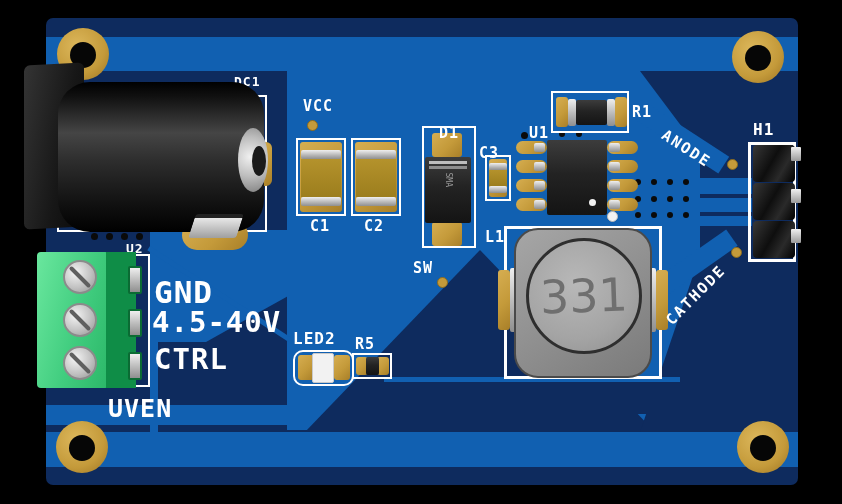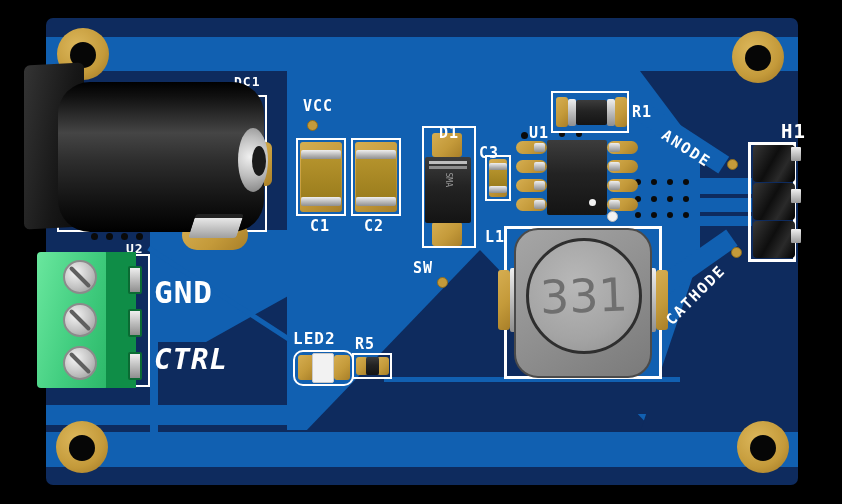--- a/index.html
+++ b/index.html
@@ -194,30 +194,32 @@
     </div>
 
   <div class="silk" style="left:234px;top:74px;font-size:13px;">DC1</div>
   <div class="silk" style="left:303px;top:97px;font-size:15px;">VCC</div>
   <div class="silk" style="left:310px;top:217px;font-size:15px;">C1</div>
   <div class="silk" style="left:364px;top:217px;font-size:15px;">C2</div>
   <div class="silk" style="left:439px;top:124px;font-size:15px;">D1</div>
   <div class="silk" style="left:479px;top:144px;font-size:15px;">C3</div>
   <div class="silk" style="left:529px;top:124px;font-size:15px;">U1</div>
   <div class="silk" style="left:632px;top:103px;font-size:15px;">R1</div>
-  <div class="silk" style="left:753px;top:120px;font-size:19px;margin-left:28px;">H1</div>
+  <div class="silk" style="left:753px;top:120px;font-size:16px;">H1</div>
   <div class="silk" style="left:413px;top:259px;font-size:15px;">SW</div>
   <div class="silk" style="left:485px;top:228px;font-size:15px;">L1</div>
   <div class="silk" style="left:293px;top:329px;font-size:16px;">LED2</div>
   <div class="silk" style="left:355px;top:335px;font-size:15px;">R5</div>
   <div class="silk" style="left:126px;top:241px;font-size:13px;">U2</div>
   <div class="silk" style="left:668px;top:126px;font-size:15px;letter-spacing:2px;transform:rotate(33deg);transform-origin:left top;">ANODE</div>
   <div class="silk" style="left:662px;top:316px;font-size:15px;letter-spacing:2px;transform:rotate(-45deg);transform-origin:left top;">CATHODE</div>
   <div class="silk" style="left:154px;top:274px;font-size:31px;">GND</div>
-  <div class="silk" style="left:154px;top:342px;font-size:29px;font-style:italic;">CTRL</div>
+  <div class="silk" style="left:152px;top:305px;font-size:29px;">4.5-40V</div>
+  <div class="silk" style="left:154px;top:342px;font-size:29px;">CTRL</div>
+  <div class="silk" style="left:108px;top:394px;font-size:25px;">UVEN</div>
 
   <div style="left:252px;top:142px;width:20px;height:44px;z-index:4;border-radius:6px;background:linear-gradient(135deg,#d6ae51,#c49a3a 55%,#a87f28);"></div>
   <div class="gold" style="left:182px;top:220px;width:66px;height:30px;border-radius:15px;z-index:4;"></div>
   <div style="left:24px;top:64px;width:60px;height:164px;z-index:4;border-radius:6px;transform:skewY(-3deg);background:linear-gradient(100deg,#343434,#171717 60%,#0a0a0a);"></div>
   <div style="left:58px;top:82px;width:206px;height:150px;z-index:4;border-radius:32px;background:linear-gradient(180deg,#000 0%,#111 10%,#454545 34%,#2e2e2e 52%,#101010 82%,#000 100%);"></div>
   <div style="left:238px;top:128px;width:30px;height:64px;z-index:5;border-radius:50%;background:radial-gradient(circle at 40% 45%,#f0f0f0,#bdbdbd 50%,#7d7d7d);"></div>
   <div style="left:252px;top:146px;width:14px;height:30px;z-index:5;border-radius:50%;background:#1a1a1a;"></div>
   <div style="left:192px;top:214px;width:48px;height:24px;z-index:5;border-radius:3px;transform:skewX(-18deg);border-top:4px solid #222;background:linear-gradient(180deg,#e8e8e8,#9f9f9f);"></div>
 
 </div>

